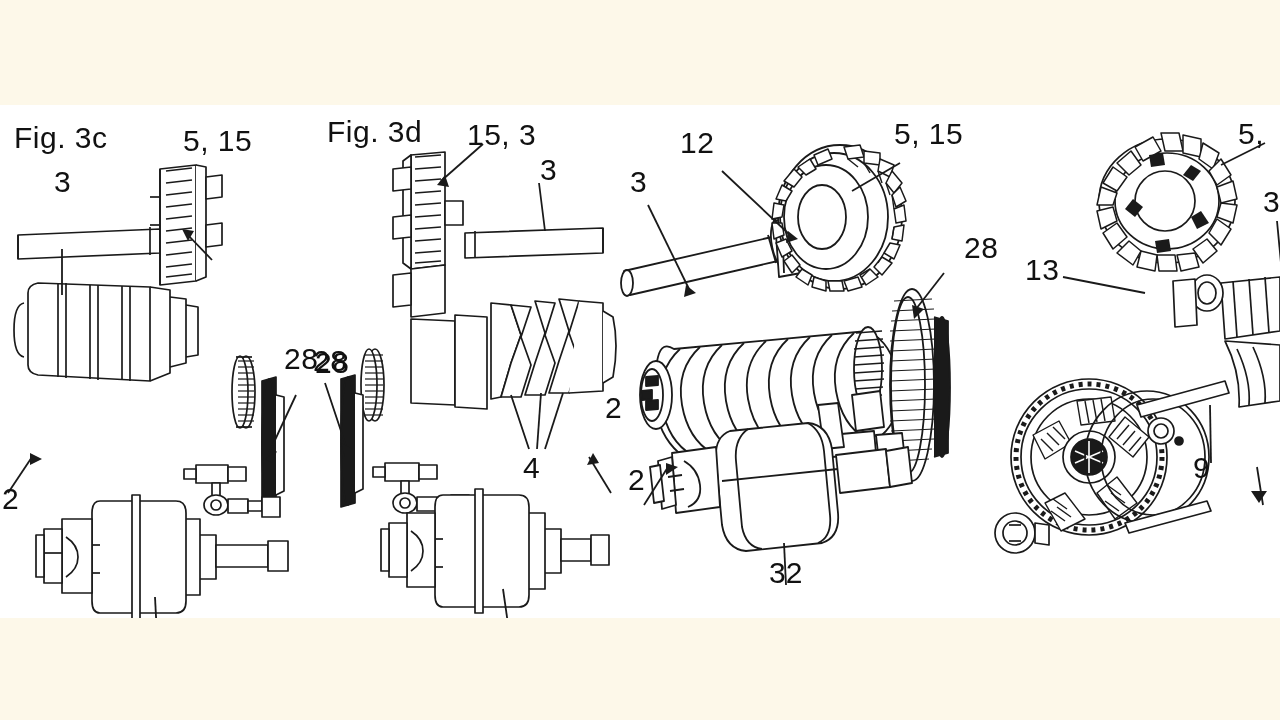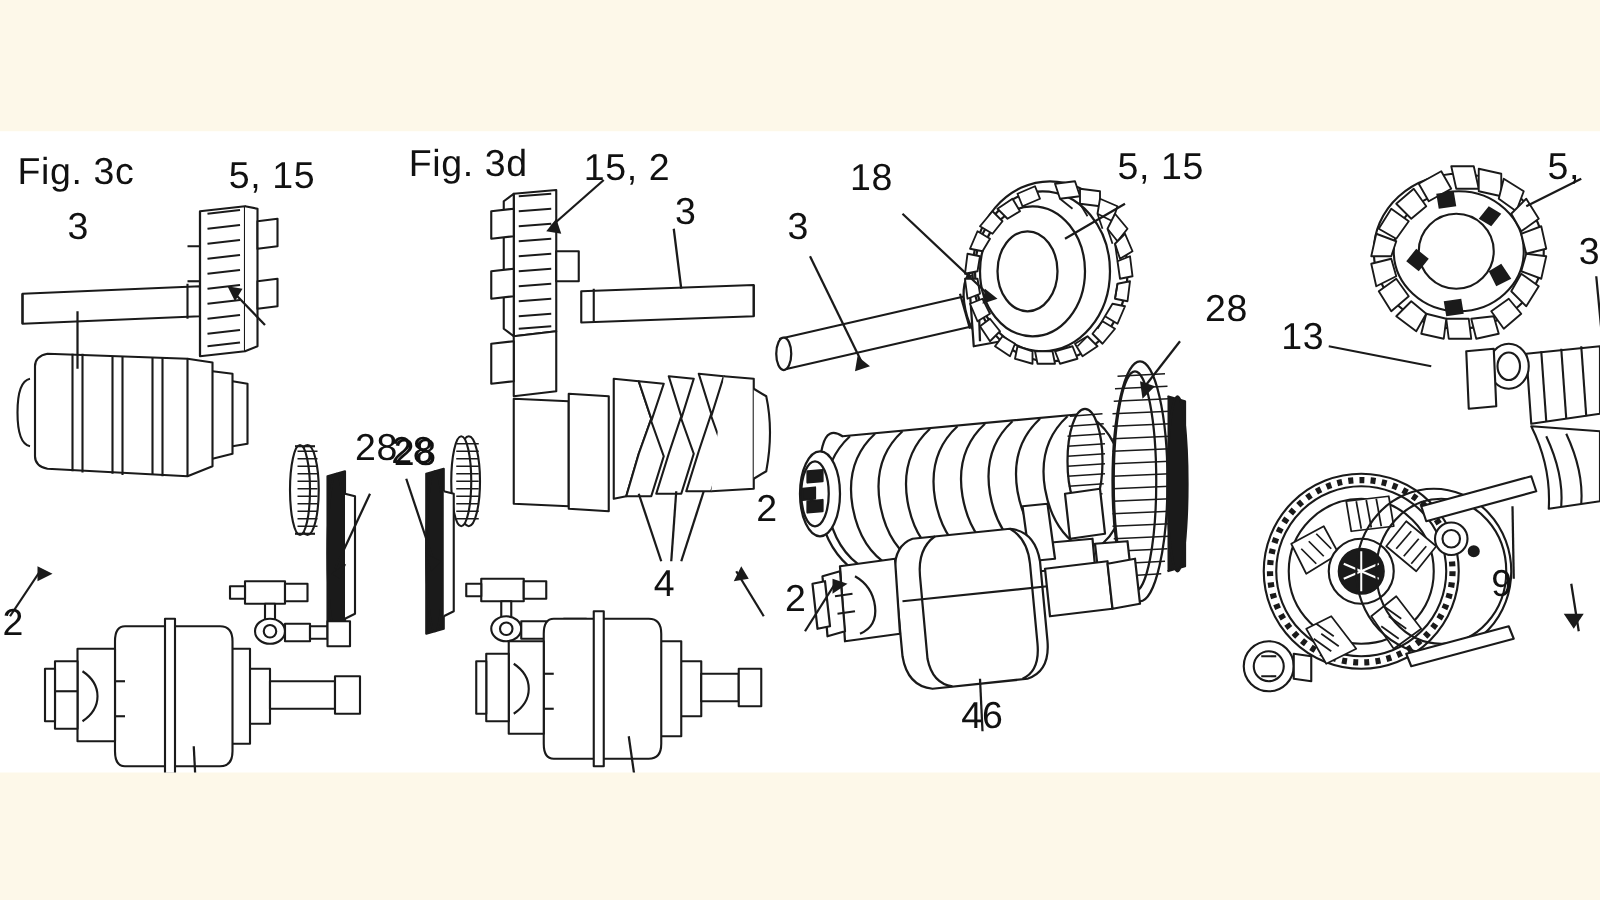--- a/index.html
+++ b/index.html
@@ -257,21 +257,21 @@
           <line x1="188" y1="484" x2="196" y2="540"></line>
         </g>
         <g fill="#1a1a1a">
           <polygon points="130,70 122,80 134,82"></polygon>
           <polygon points="30,352 26,338 38,344"></polygon>
           <polygon points="278,348 272,360 284,358"></polygon>
         </g>
       </svg>
 
       <div class="lbl figtitle" style="left:12px;top:12px;">Fig. 3d</div>
-      <div class="lbl" style="left:152px;top:15px;">15, 2</div>
+      <div class="lbl" style="left:152px;top:15px;">15, 3</div>
       <div class="lbl" style="left:225px;top:50px;">3</div>
       <div class="lbl" style="left:0px;top:243px;">28</div>
       <div class="lbl" style="left:208px;top:348px;">4</div>
       <div class="lbl" style="left:290px;top:288px;">2</div>
 
     </div>
 
     <div class="fig" style="left:612px;top:0;width:400px;height:513px;">
       <svg width="400" height="513" viewBox="0 0 400 513">
         <g fill="none" stroke="#1a1a1a" stroke-width="1.8" stroke-linejoin="round">
@@ -426,21 +426,21 @@
           <line x1="172" y1="438" x2="174" y2="480"></line>
         </g>
         <g fill="#1a1a1a">
           <polygon points="176,126 186,134 174,138"></polygon>
           <polygon points="74,180 84,188 72,192"></polygon>
           <polygon points="300,200 312,204 302,214"></polygon>
           <polygon points="54,358 66,362 54,370"></polygon>
         </g>
       </svg>
 
-      <div class="lbl" style="left:68px;top:23px;">18</div>
+      <div class="lbl" style="left:68px;top:23px;">12</div>
       <div class="lbl" style="left:282px;top:14px;">5, 15</div>
       <div class="lbl" style="left:18px;top:62px;">3</div>
       <div class="lbl" style="left:352px;top:128px;">28</div>
       <div class="lbl" style="left:16px;top:360px;">2</div>
     </div>
 
     <div class="fig" style="left:985px;top:0;width:295px;height:513px;overflow:hidden;">
       <svg width="295" height="513" viewBox="0 0 295 513">
         <g fill="none" stroke="#1a1a1a" stroke-width="1.7" stroke-linejoin="round">
 
@@ -568,16 +568,16 @@
       </svg>
 
       <div class="lbl" style="left:253px;top:14px;">5,</div>
       <div class="lbl" style="left:278px;top:82px;">3</div>
       <div class="lbl" style="left:40px;top:150px;">13</div>
       <div class="lbl" style="left:208px;top:348px;">9</div>
     </div>
 
     <div class="lbl" style="position:absolute;left:313px;top:241px;">28</div>
 
-    <div class="hl-num" style="left:769px;top:451px;">46</div>
+    <div class="hl-num" style="left:769px;top:451px;">32</div>
 
   </div>
 </div>
 
 </body></html>

